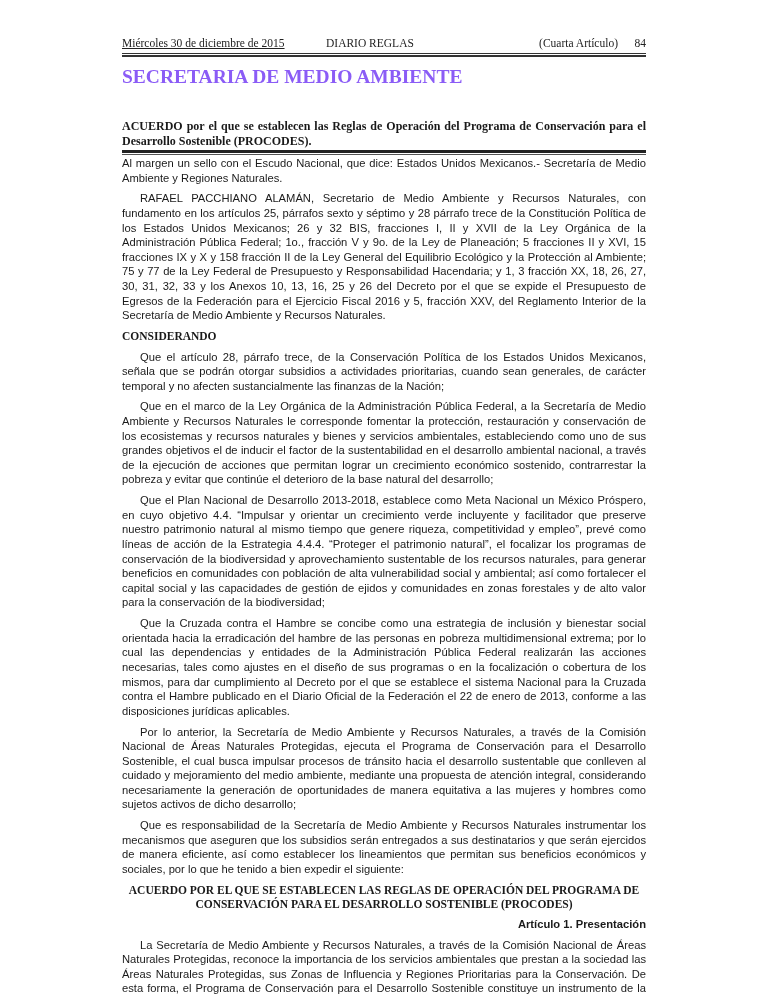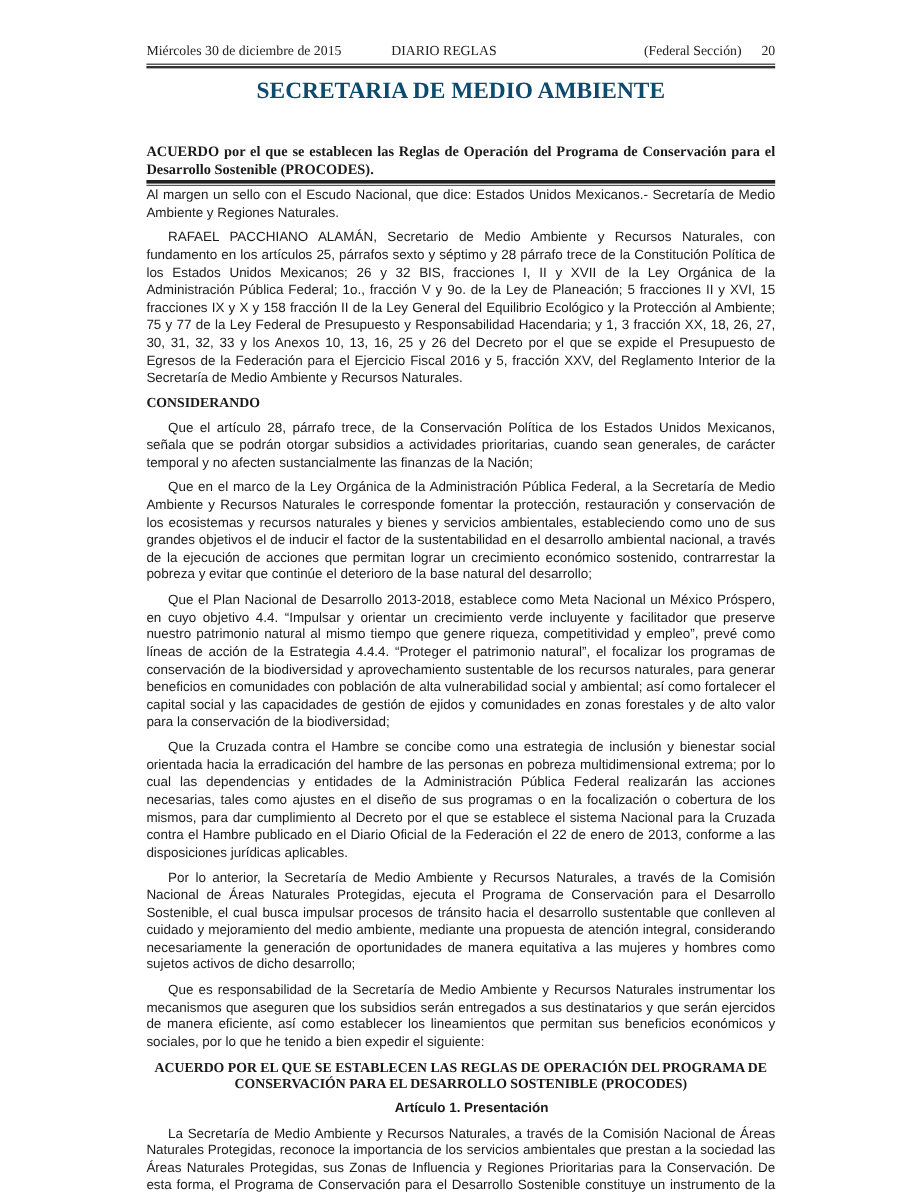--- a/index.html
+++ b/index.html
@@ -24,44 +24,44 @@
       position: absolute;
       top: 37px;
       left: 0;
       width: 524px;
       height: 14px;
       font-family: "Liberation Serif", serif;
       font-size: 11.5px;
       color: #222;
     }
     .running-header span { position: absolute; top: 0; white-space: nowrap; }
-    .rh-date { left: 0; }
+    .rh-date { left: 0; text-decoration: underline; }
     .rh-paper { left: 204px; }
     .rh-section { right: 28px; }
     .rh-page { right: 0; }
     .header-rule {
       position: absolute;
       top: 53px;
       left: 0;
       width: 524px;
       border-top: 1px solid #333;
       border-bottom: 2px solid #333;
       height: 1px;
     }
     .agency-title {
       position: absolute;
       top: 66px;
       left: 0;
       width: 524px;
-      text-align: center;
+      text-align: left;
       font-family: "Liberation Serif", serif;
       font-weight: bold;
       font-size: 19.5px;
       line-height: 21px;
-      color: #0c4a6e;
+      color: #8b5cf6;
     }
     .agency-title div { white-space: nowrap; }
     .decree-title {
       position: absolute;
       top: 119px;
       left: 0;
       width: 524px;
       font-family: "Liberation Serif", serif;
       font-weight: bold;
       font-size: 12px;
@@ -108,33 +108,33 @@
       font-size: 11.5px;
       text-align: center;
       line-height: 14.6px;
       margin: 0 0 5px 0;
       text-indent: 0;
     }
     .body-text .article-heading {
       font-weight: bold;
       text-indent: 18px;
       margin: 0 0 6px 0;
-      text-align: center;
+      text-align: right;
     }
   </style>
 </head>
 <body>
 
 <div class="page">
 
   <div class="running-header">
     <span class="rh-date">Miércoles 30 de diciembre de 2015</span>
     <span class="rh-paper">DIARIO REGLAS</span>
-    <span class="rh-section">(Federal Sección)</span>
-    <span class="rh-page">20</span>
+    <span class="rh-section">(Cuarta Artículo)</span>
+    <span class="rh-page">84</span>
   </div>
   <div class="header-rule"></div>
 
   <div class="agency-title">
     <div>SECRETARIA DE MEDIO AMBIENTE</div>
   </div>
 
   <div class="decree-title">ACUERDO por el que se establecen las Reglas de Operación del Programa de Conservación para el Desarrollo Sostenible (PROCODES).</div>
   <div class="title-rule"></div>
 

